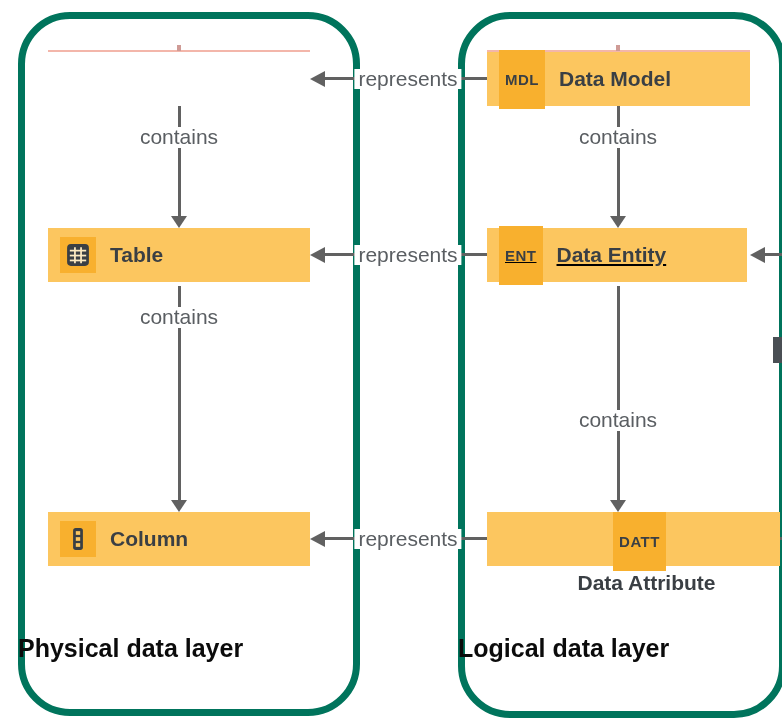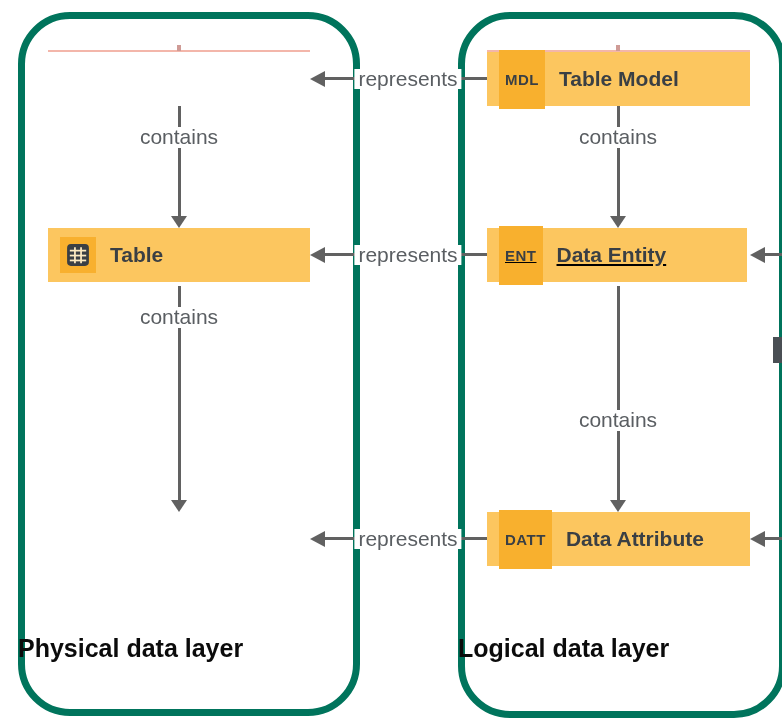--- a/index.html
+++ b/index.html
@@ -96,32 +96,43 @@
           <line x1="3.5" y1="11.5" x2="18.5" y2="11.5"></line>
           <line x1="3.5" y1="16" x2="18.5" y2="16"></line>
           <line x1="8.2" y1="4" x2="8.2" y2="18.5"></line>
           <line x1="13.8" y1="4" x2="13.8" y2="18.5"></line>
         </g>
       </svg>
     </span>
     <span class="node-label">Table</span>
   </div>
 
+  <div class="node" style="left:48px;top:512px;width:262px;">
+    <span class="icon-badge">
+      <svg width="24" height="24" viewBox="0 0 22 22">
+        <rect x="6.5" y="1" width="9" height="20" rx="2.5" fill="#3A3F44"></rect>
+        <rect x="9" y="3.8" width="4" height="3.4" fill="#FCC65F"></rect>
+        <rect x="9" y="9.3" width="4" height="3.4" fill="#FCC65F"></rect>
+        <rect x="9" y="14.8" width="4" height="3.4" fill="#FCC65F"></rect>
+      </svg>
+    </span>
+    <span class="node-label">Column</span>
+  </div>
 
   <div class="node" style="left:487px;top:52px;width:263px;">
     <span class="text-badge">MDL</span>
-    <span class="node-label">Table Model</span>
+    <span class="node-label">Data Model</span>
   </div>
 
   <div class="node" style="left:487px;top:228px;width:260px;text-decoration:underline;">
     <span class="text-badge">ENT</span>
     <span class="node-label">Data Entity</span>
   </div>
 
-  <div class="node" style="left:487px;top:512px;width:263px;">
+  <div class="node" style="left:487px;top:512px;width:293px;flex-direction:column;">
     <span class="text-badge">DATT</span>
     <span class="node-label">Data Attribute</span>
   </div>
 
   <div class="layer-label layer-label-physical">Physical data layer</div>
   <div class="layer-label layer-label-logical">Logical data layer</div>
 
 </div>
 
 </body></html>

